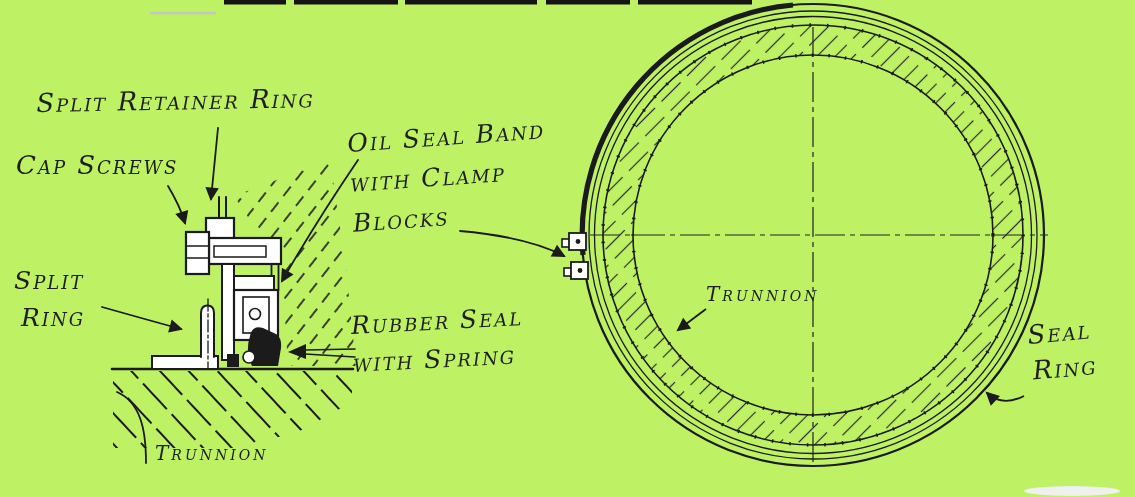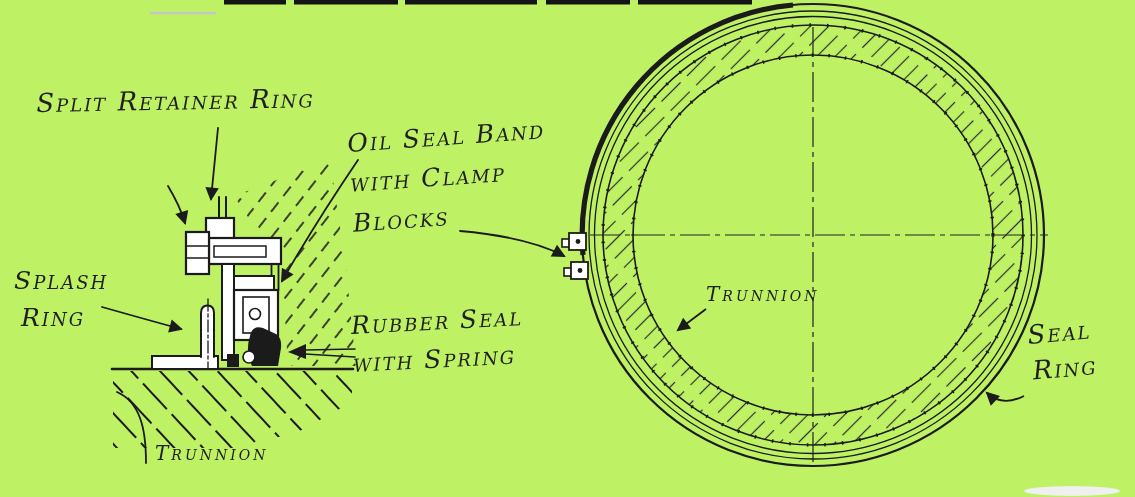--- a/index.html
+++ b/index.html
@@ -152,29 +152,30 @@
 
       <g stroke="#1b1b1b" stroke-width="1.8" fill="none">
         <path d="M706,309 L678,330" marker-end="url(#arr)"></path>
         <path d="M1024,396 Q1002,407 987,393" marker-end="url(#arr)"></path>
       </g>
     </g>
   </svg>
 
   <div class="lbl f26 rot-1" style="left:36px;top:90px;">Split Retainer Ring</div>
 
+  <div class="lbl f26" style="left:16px;top:152px;">Cap Screws</div>
 
   <div class="lbl f25 rot-4" style="left:346px;top:124px;line-height:40px;">
     <div class="ln">Oil Seal Band</div>
     <div class="ln">with Clamp</div>
     <div class="ln">Blocks</div>
   </div>
 
   <div class="lbl f25" style="left:14px;top:262px;line-height:37px;">
-    <div class="ln">Splash</div>
+    <div class="ln">Split</div>
     <div class="ln" style="padding-left:7px;">Ring</div>
   </div>
 
   <div class="lbl f25 rot-3" style="left:350px;top:307px;line-height:38px;">
     <div class="ln">Rubber Seal</div>
     <div class="ln">with Spring</div>
   </div>
 
   <div class="lbl f28" style="left:155px;top:443px;">Trunnion</div>
 

